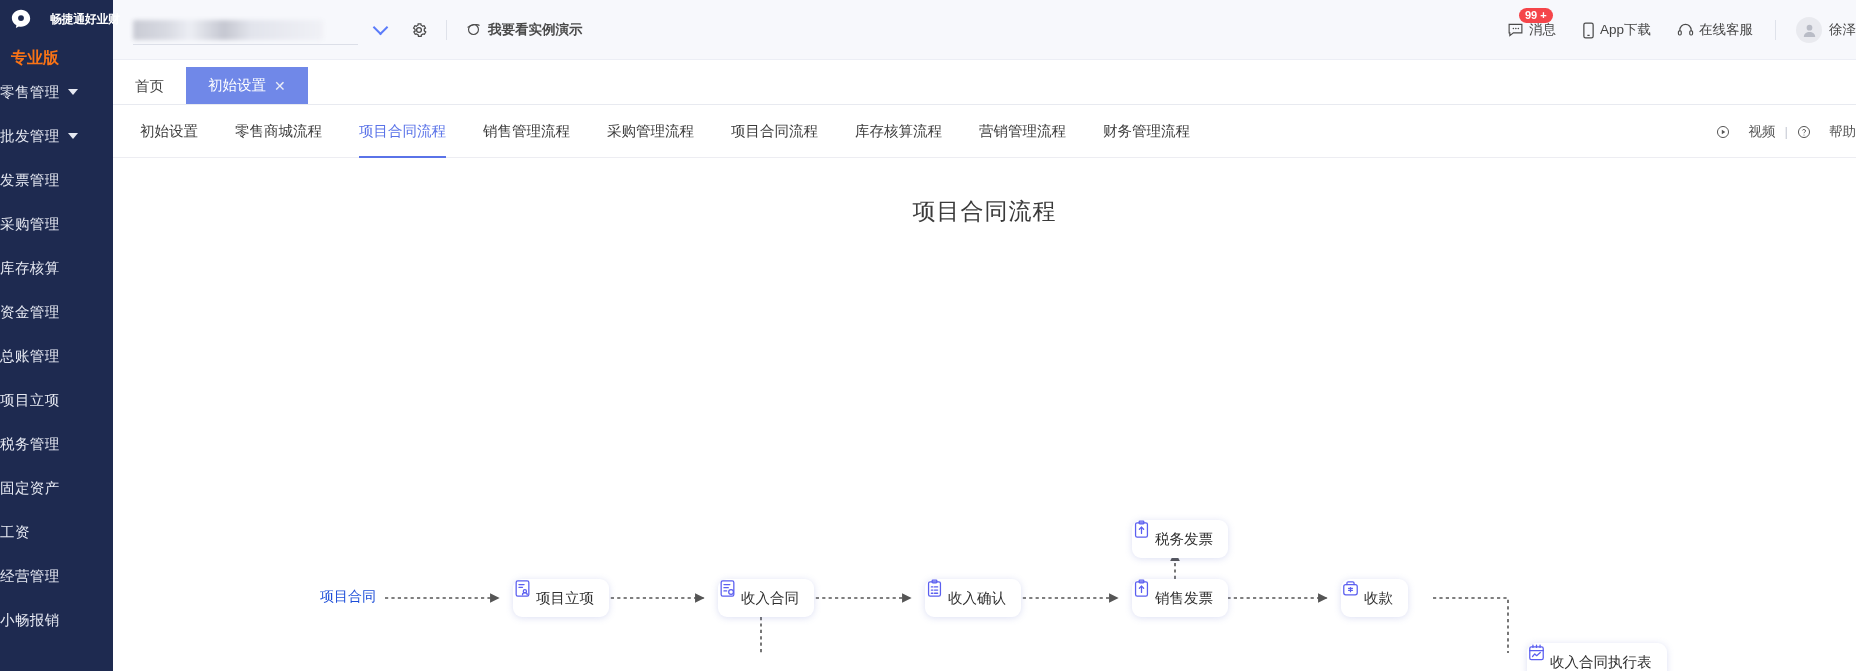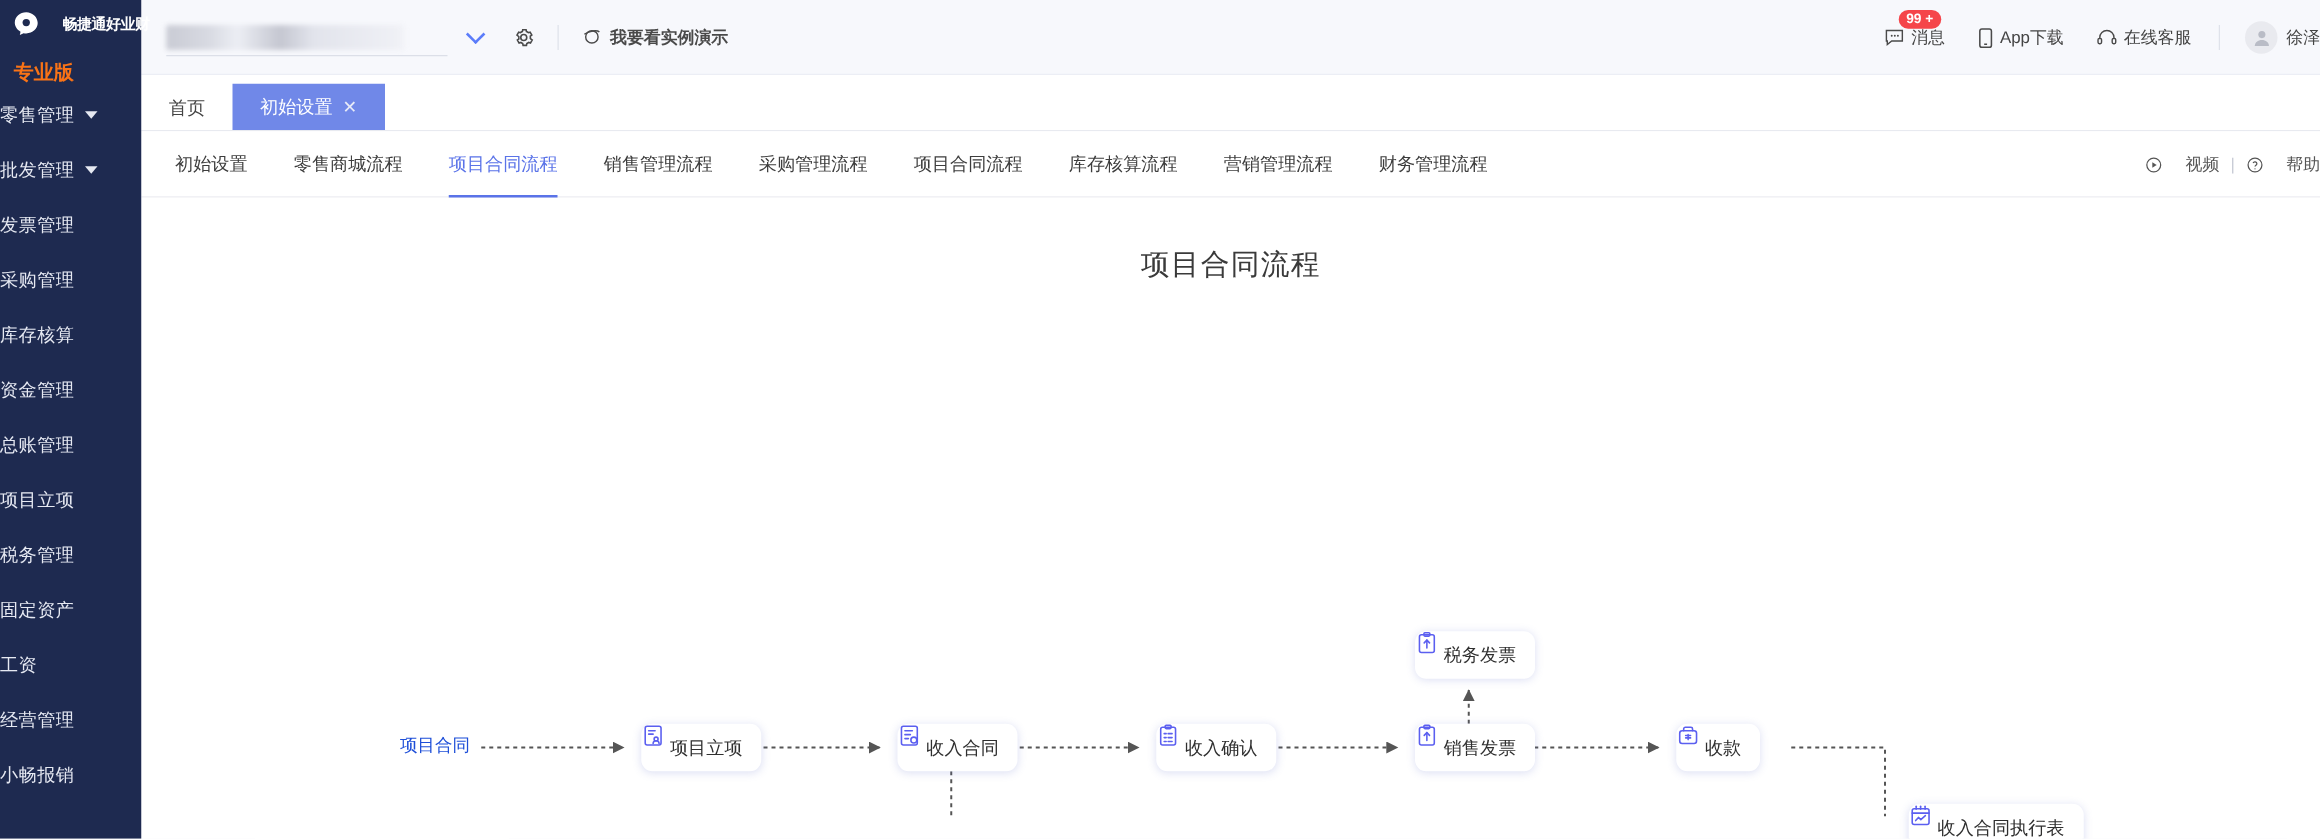--- a/index.html
+++ b/index.html
@@ -423,21 +423,21 @@
               <span style="display: flex;">
                 <svg class="ico" viewBox="0 0 24 24" fill="none" stroke="#5b5ff0" stroke-width="1.6" stroke-linecap="round" stroke-linejoin="round">
                   <rect x="4.5" y="3.5" width="15" height="18" rx="2"></rect>
                   <rect x="9" y="1.5" width="6" height="3.4" rx="1"></rect>
                   <line x1="12" y1="17" x2="12" y2="9"></line>
                   <path d="M9.3 11.7L12 9l2.7 2.7"></path>
                 </svg>
               </span>
               <span>销售发票</span>
             </div>
-            <div class="node" style="left: 58.4624%; top: 272px;">
+            <div class="node" style="left: 58.4624%; top: 287px;">
               <span style="display: flex;">
                 <svg class="ico" viewBox="0 0 24 24" fill="none" stroke="#5b5ff0" stroke-width="1.6" stroke-linecap="round" stroke-linejoin="round">
                   <rect x="4.5" y="3.5" width="15" height="18" rx="2"></rect>
                   <rect x="9" y="1.5" width="6" height="3.4" rx="1"></rect>
                   <line x1="12" y1="17" x2="12" y2="9"></line>
                   <path d="M9.3 11.7L12 9l2.7 2.7"></path>
                 </svg>
               </span>
               <span>税务发票</span>
             </div>

